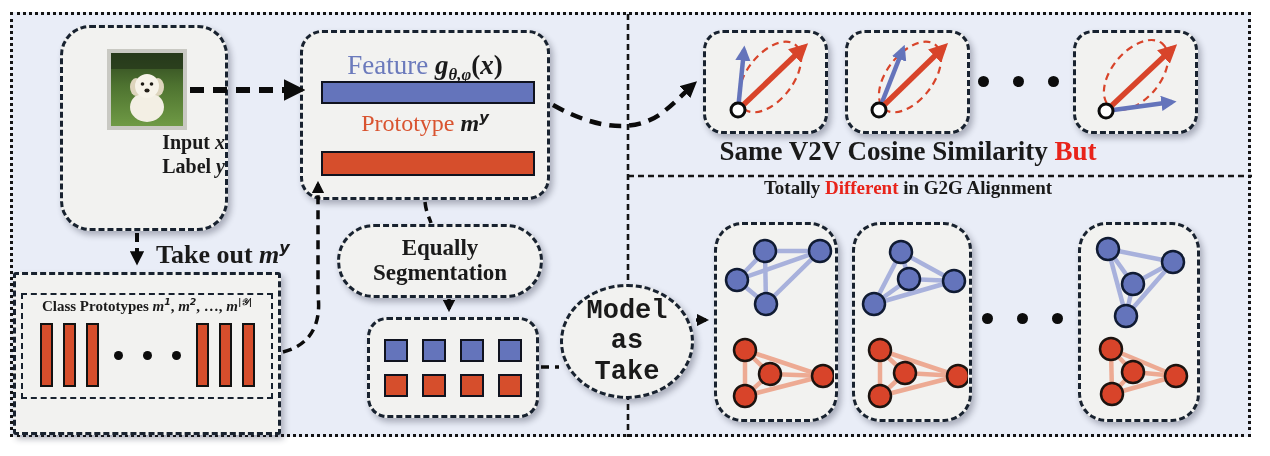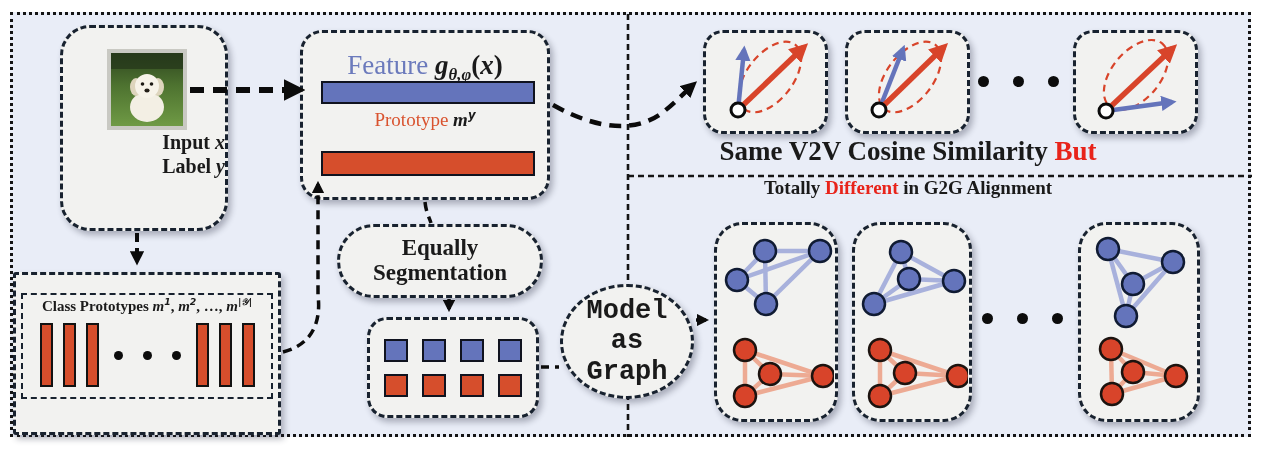--- a/index.html
+++ b/index.html
@@ -24,21 +24,21 @@
   .input-text{position:absolute;left:0;top:102px;width:100%;text-align:right;
               font-size:20px;font-weight:bold;line-height:1.22;}
   
   .feature-box{left:300px;top:30px;width:250px;height:170px;border-radius:22px;border-width:3.5px;}
   .feature-title{position:absolute;left:0;top:17px;width:100%;text-align:center;font-size:27px;}
   .feature-word{color:#6b7abc;}
   .proto-word{color:#d9532f;}
   .bar{position:absolute;left:18px;width:214px;box-sizing:border-box;border:2.5px solid #10131f;}
   .bar-blue{top:48px;height:23px;background:#6474bb;}
   .bar-red{top:118px;height:25px;background:#d64e2c;}
-  .proto-title{position:absolute;left:0;top:75px;width:100%;text-align:center;font-size:19px;}
+  .proto-title{position:absolute;left:0;top:75px;width:100%;text-align:center;font-size:24px;}
   
   .take-out{position:absolute;left:156px;top:238px;font-size:26px;font-weight:bold;z-index:3;}
   
   .memory-box{left:13px;top:272px;width:268px;height:163px;border-radius:3px;border-width:3px;}
   .memory-inner{position:absolute;left:5px;top:18px;width:252px;height:106px;
                 border:2.5px dashed #18222f;box-sizing:border-box;}
   .memory-title{position:absolute;left:0;top:1px;width:100%;text-align:center;
                 font-size:15px;font-weight:bold;white-space:nowrap;}
   .mem-bars{position:absolute;left:0;top:26px;width:100%;height:68px;display:flex;
             align-items:center;justify-content:center;gap:10px;}
@@ -124,20 +124,24 @@
       <span class="mathv">g</span><sub class="mm">θ,φ</sub><span class="bold">(</span><span class="mathv">x</span><span class="bold">)</span>
     </div>
     <div class="bar bar-blue"></div>
     <div class="proto-title">
       <span class="proto-word">Prototype</span>
       <span class="mathv">m</span><sup class="mm">y</sup>
     </div>
     <div class="bar bar-red"></div>
   </div>
 
+  <div class="take-out">
+    <span>Take out</span>
+    <span class="mathv">m</span><sup class="mm">y</sup>
+  </div>
 
   <div class="dashed-box memory-box">
     <div class="memory-inner">
       <div class="memory-title">
         <span>Class Prototypes</span>
         <span class="mathv">m</span><sup class="mm">1</sup><span>, </span><span class="mathv">m</span><sup class="mm">2</sup><span>, …, </span><span class="mathv">m</span><sup class="mm">|𝒴|</sup>
       </div>
       <div class="mem-bars">
         <div class="mem-bar"></div>
         <div class="mem-bar"></div>
@@ -168,21 +172,21 @@
       <div class="sq sq-red"></div>
       <div class="sq sq-red"></div>
       <div class="sq sq-red"></div>
       <div class="sq sq-red"></div>
     </div>
   </div>
 
   <div class="dashed-box model-circle">
     <div>Model</div>
     <div>as</div>
-    <div>Graph</div>
+    <div>Take</div>
   </div>
 
   <div class="dashed-box v2v-panel v2v-1">
     <svg width="118" height="97" viewBox="0 0 118 97">
       <defs>
         <marker id="rh1" viewBox="0 0 10 10" refX="7" refY="5" markerWidth="3.4" markerHeight="3.4" orient="auto" markerUnits="strokeWidth">
             <path d="M0,0 L10,5 L0,10 z" fill="#d8442a"></path>
           </marker>
         <marker id="bh1" viewBox="0 0 10 10" refX="7" refY="5" markerWidth="3.4" markerHeight="3.4" orient="auto" markerUnits="strokeWidth">
             <path d="M0,0 L10,5 L0,10 z" fill="#6474bb"></path>

